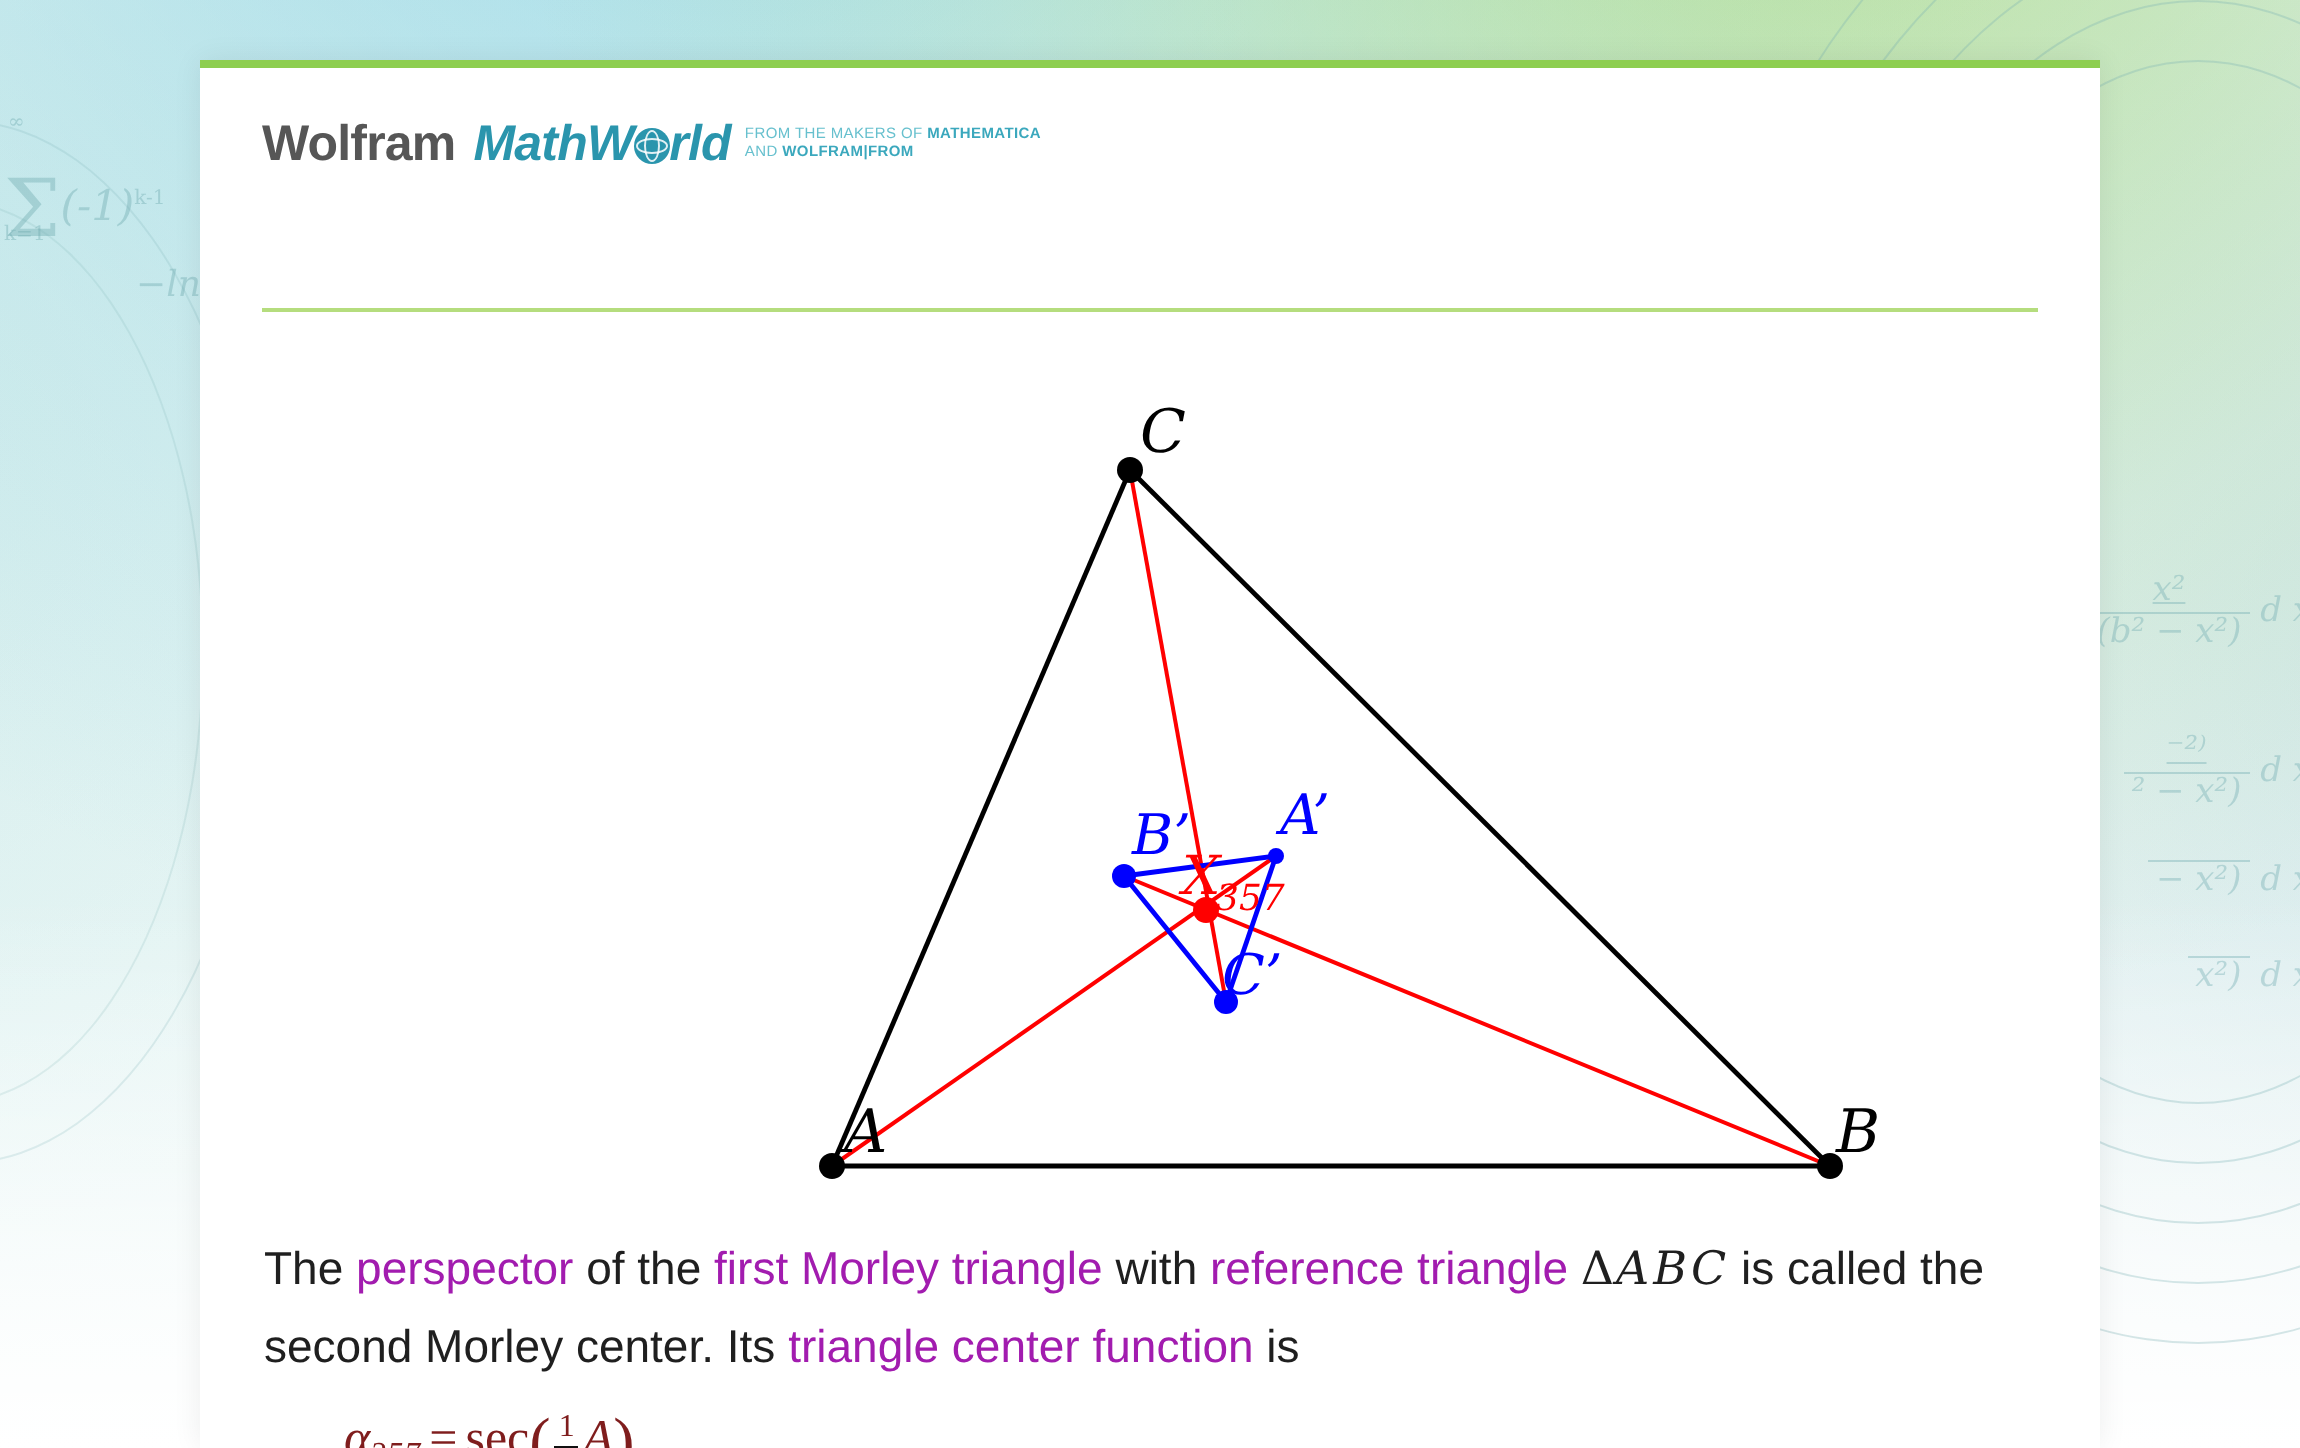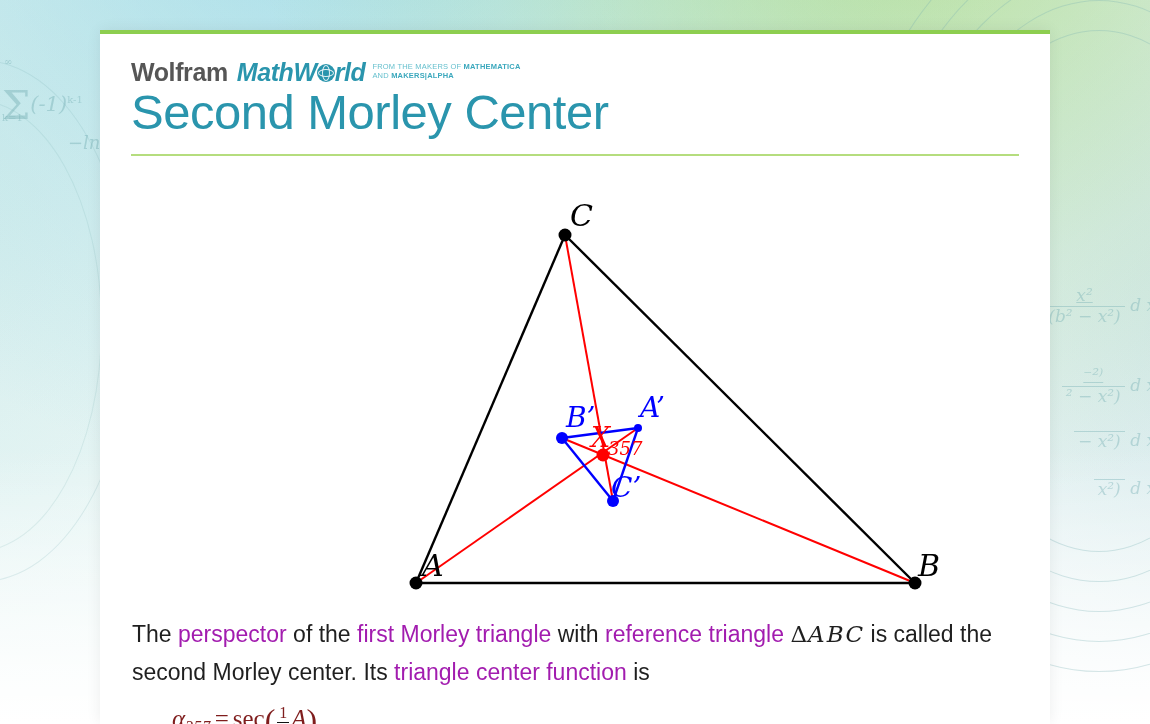--- a/index.html
+++ b/index.html
@@ -286,25 +286,24 @@
 
   <div id="site-header">
     <span class="logo-wolfram">Wolfram</span>
     <span class="logo-mathworld">
       <span>MathW</span>
       <span class="logo-globe"></span>
       <span>rld</span>
     </span>
     <span class="logo-tagline">
       <span><span>FROM THE MAKERS OF </span><span class="b">MATHEMATICA</span></span><br>
-      <span><span>AND </span><span class="b">MAKERS|ALPHA</span></span>
-    </span>
-  </div>
-
-  <h1 id="page-title">Second Morley Center</h1>
+      <span><span>AND </span><span class="b">WOLFRAM|FROM</span></span>
+    </span>
+  </div>
+
   <div id="title-rule"></div>
 
   <div id="figure-area">
     <svg id="figure-svg" width="950" height="440" viewBox="0 0 950 440">
 
       <g>
         <line x1="316" y1="419" x2="815" y2="419" stroke="#000000" stroke-width="2.4"></line>
         <line x1="316" y1="419" x2="465" y2="71" stroke="#000000" stroke-width="2.4"></line>
         <line x1="815" y1="419" x2="465" y2="71" stroke="#000000" stroke-width="2.4"></line>
       </g>

